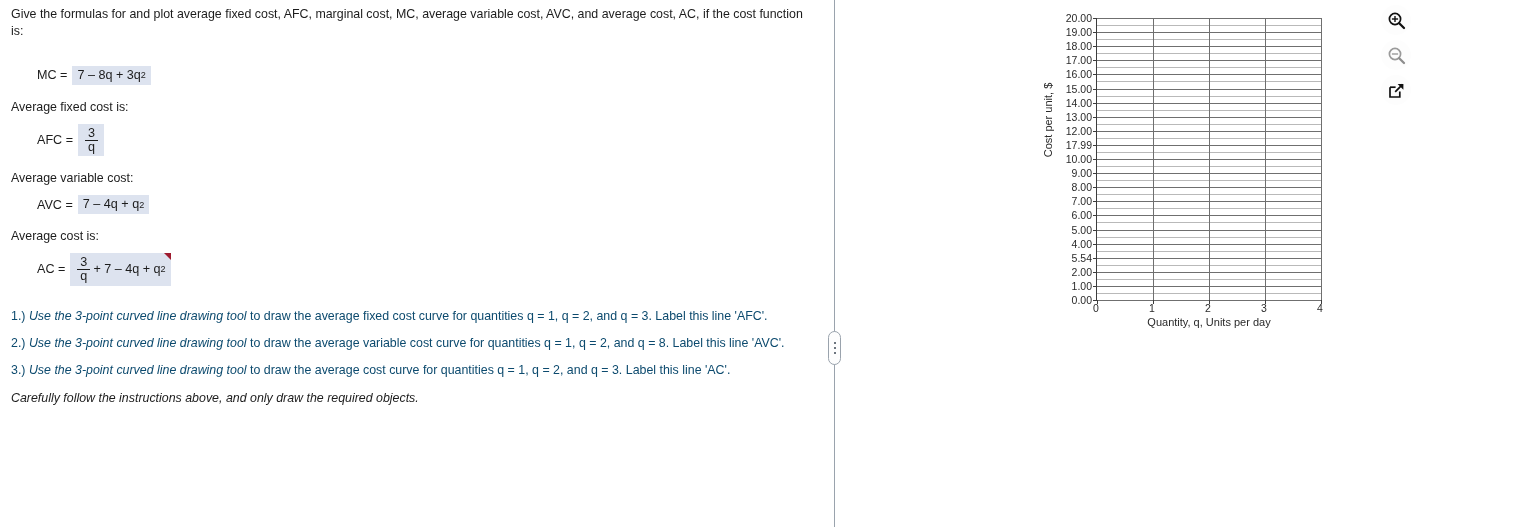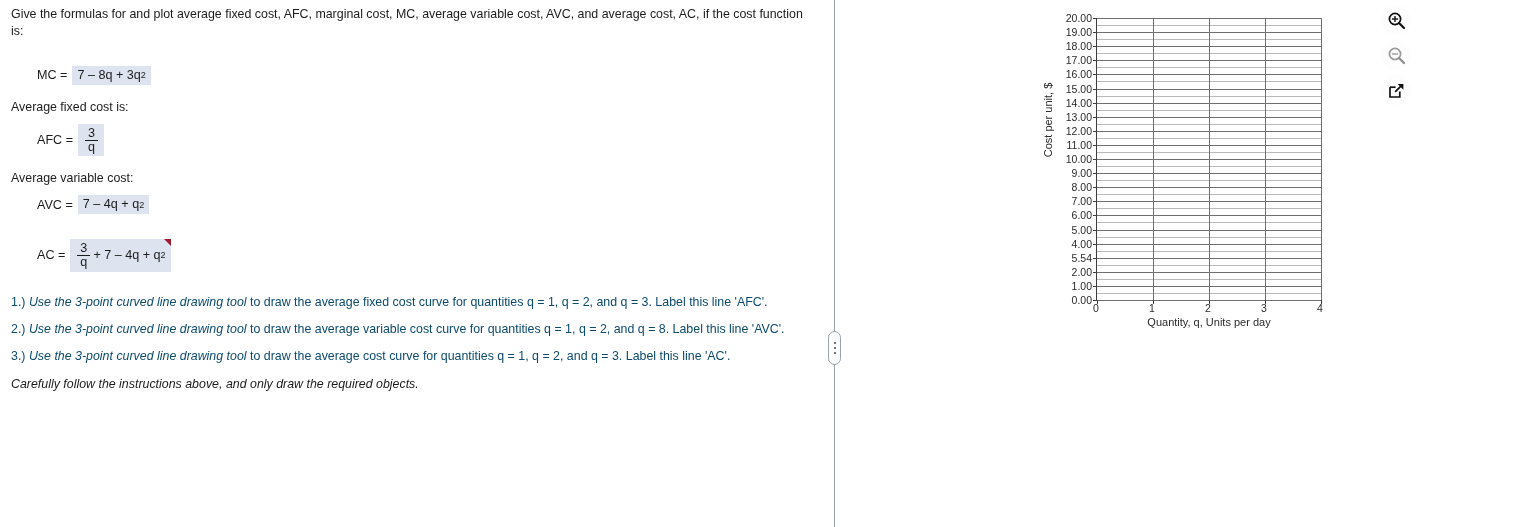--- a/index.html
+++ b/index.html
@@ -341,20 +341,21 @@
     <div class="answer-row" style="padding-left:26px;">
       <span class="answer-lead">AVC =</span>
       <span class="answer-box">
         <span>7 – 4q + q</span>
           <sup class="exp">2</sup>
       </span>
     </div>
 
     <div class="spacer-s"></div>
 
+    <div class="section-label">Average cost is:</div>
     <div class="spacer-xs"></div>
     <div class="answer-row" style="padding-left:26px;">
       <span class="answer-lead">AC =</span>
       <span class="answer-box tall">
         <span class="frac">
           <span class="num">3</span>
           <span class="den">q</span>
         </span>
         <span style="padding-left:2px;">+ 7 – 4q + q</span>
           <sup class="exp">2</sup>
@@ -406,21 +407,21 @@
           <span style="top: 268px;">1.00</span>
           <span style="top: 254px;">2.00</span>
           <span style="top: 240px;">5.54</span>
           <span style="top: 226px;">4.00</span>
           <span style="top: 212px;">5.00</span>
           <span style="top: 197px;">6.00</span>
           <span style="top: 183px;">7.00</span>
           <span style="top: 169px;">8.00</span>
           <span style="top: 155px;">9.00</span>
           <span style="top: 141px;">10.00</span>
-          <span style="top: 127px;">11.00</span>
+          <span style="top: 127px;">17.99</span>
           <span style="top: 113px;">12.00</span>
           <span style="top: 99px;">13.00</span>
           <span style="top: 85px;">14.00</span>
           <span style="top: 71px;">15.00</span>
           <span style="top: 56px;">16.00</span>
           <span style="top: 42px;">17.00</span>
           <span style="top: 28px;">18.00</span>
           <span style="top: 14px;">19.00</span>
           <span style="top: 0px;">20.00</span>
         </div>

